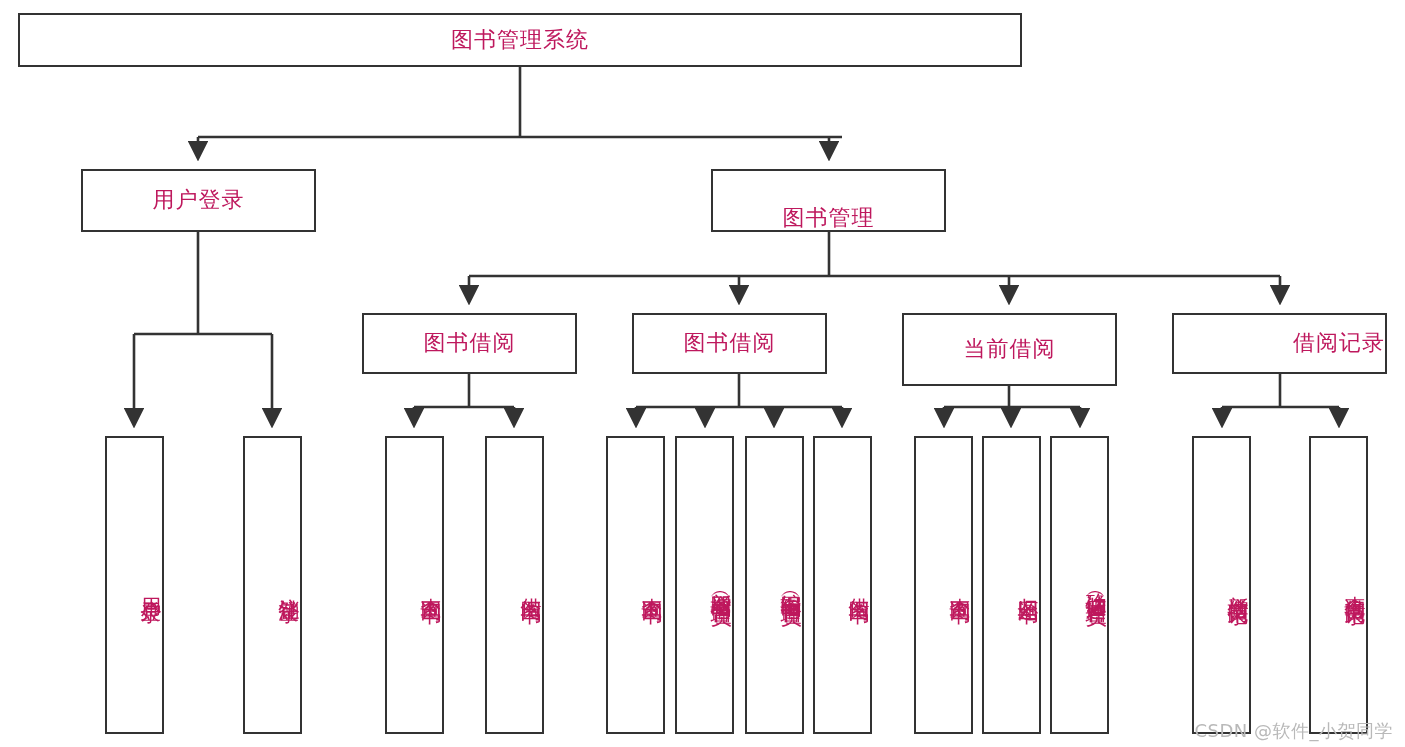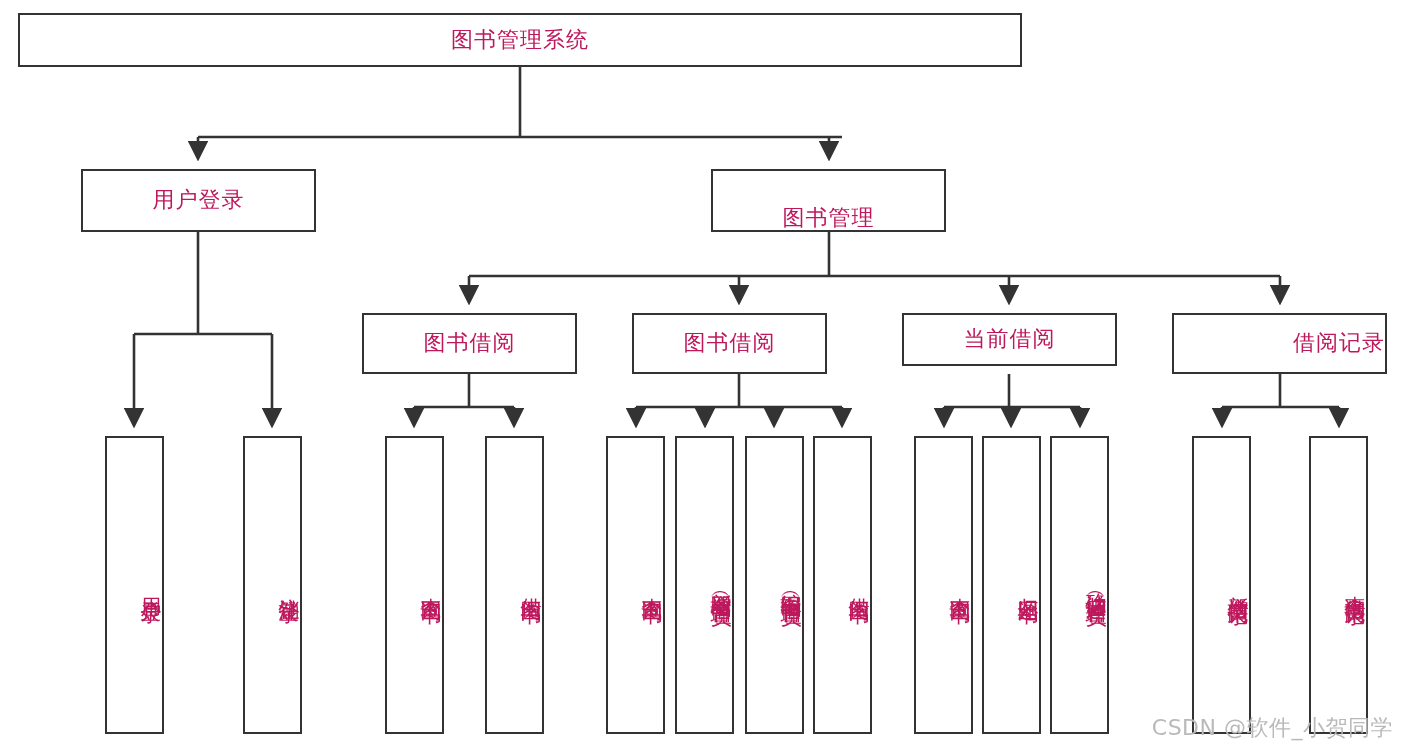--- a/index.html
+++ b/index.html
@@ -56,21 +56,21 @@
   .node.vert.top-anchor {
     align-items: flex-start;
   }
   .node-root {
     font-size: 23px;
   }
   .watermark {
     position: absolute;
     right: 12px;
     bottom: 4px;
-    font-size: 22px;
+    font-size: 18px;
     color: #b9b9b9;
     letter-spacing: 0.5px;
     white-space: nowrap;
     font-family: "DejaVu Sans", "Liberation Sans", sans-serif;
   }
 </style>
 </head>
 <body>
 
 <div id="canvas">
@@ -135,21 +135,21 @@
   <div class="node horiz" id="n-l1-1" style="left: 711px; top: 169px; width: 235px; height: 63px; align-items: flex-end;">
     <span>图书管理</span>
   </div>
 
   <div class="node horiz" id="n-l2-0" style="left: 362px; top: 313px; width: 215px; height: 61px;">
     <span>图书借阅</span>
   </div>
   <div class="node horiz" id="n-l2-1" style="left: 632px; top: 313px; width: 195px; height: 61px;">
     <span>图书借阅</span>
   </div>
-  <div class="node horiz" id="n-l2-2" style="left: 902px; top: 313px; width: 215px; height: 53px;">
+  <div class="node horiz" id="n-l2-2" style="left: 902px; top: 313px; width: 215px; height: 73px;">
     <span>当前借阅</span>
   </div>
   <div class="node horiz" id="n-l2-3" style="left: 1172px; top: 313px; width: 215px; height: 61px; justify-content: flex-end;">
     <span>借阅记录</span>
   </div>
 
   <div class="node vert" id="n-lf-0" style="left: 105px; top: 436px; width: 59px; height: 298px;">
     <span>用户登录</span>
   </div>
   <div class="node vert" id="n-lf-1" style="left: 243px; top: 436px; width: 59px; height: 298px;">

